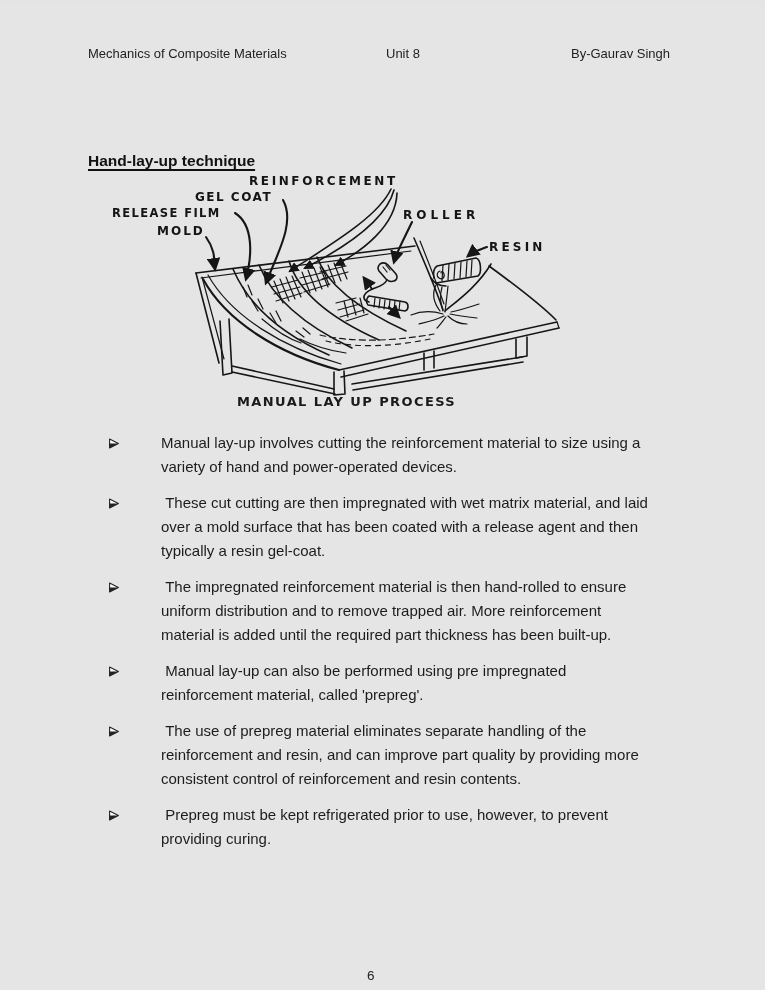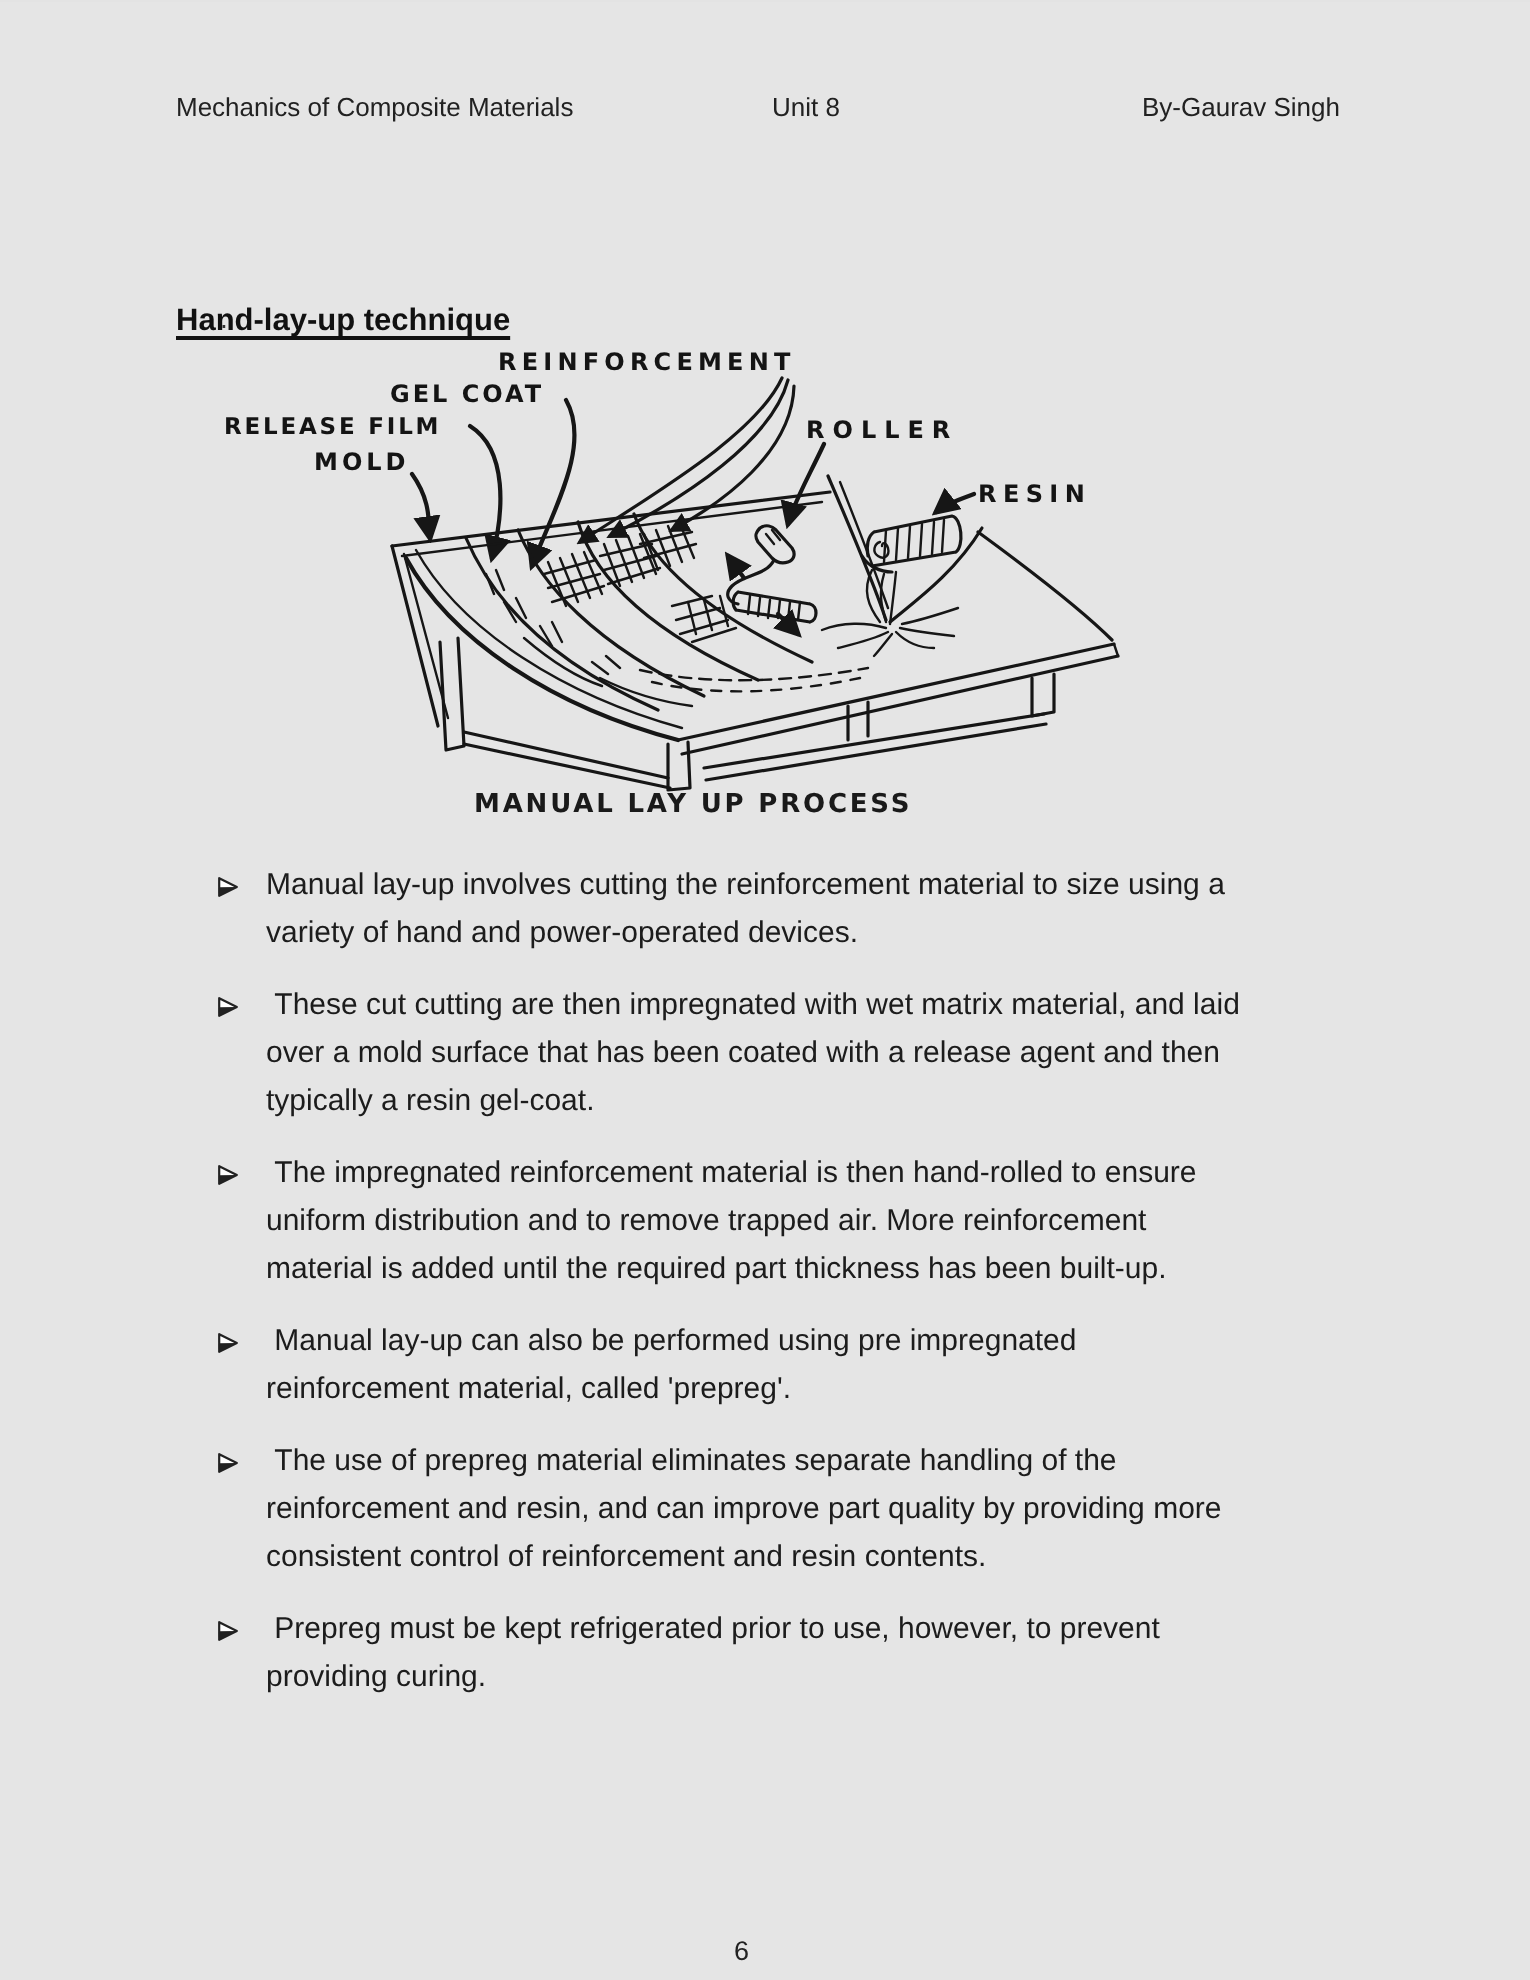--- a/index.html
+++ b/index.html
@@ -41,21 +41,21 @@
   .lbl-resin{font-size:12px;letter-spacing:3.2px;}
   .fig-caption{font-family:"DejaVu Sans",sans-serif;font-weight:bold;font-size:13px;letter-spacing:1.4px;fill:#1a1a1a;}
   .ink{stroke:#161616;fill:none;stroke-linecap:round;stroke-linejoin:round;}
   .w1{stroke-width:1.2;} .w15{stroke-width:1.6;} .w2{stroke-width:2.1;}
 
   
   .bullets{
     position:absolute;left:107px;top:430px;width:545px;
     list-style:none;margin:0;padding:0;
   }
-  .bullets li{display:flex;align-items:flex-start;margin:0 0 12px 0;}
+  .bullets li{display:flex;align-items:flex-start;margin:0 0 12px 0;gap:28px;}
   .b-marker{flex:0 0 14px;margin:7px 12px 0 0;}
   .b-text{
     font-size:15px;line-height:24px;color:#1c1c1c;
     white-space:pre-wrap;
   }
 
   
   .page-num{position:absolute;left:367px;top:967px;font-size:13.5px;color:#222;}
 </style>
 </head>

